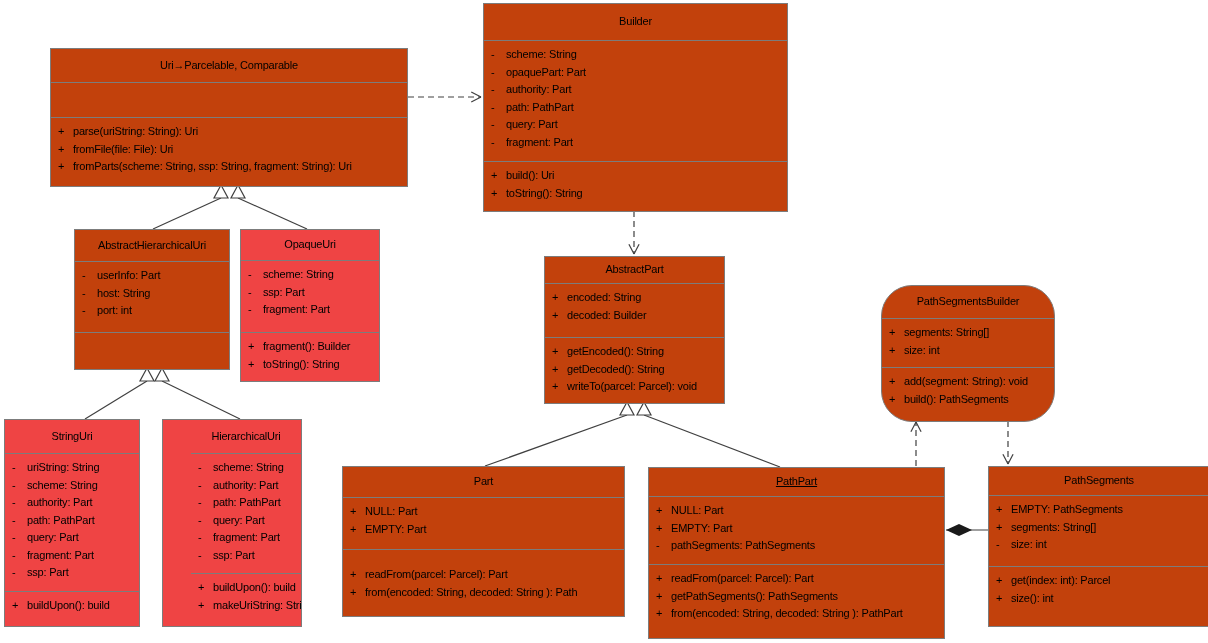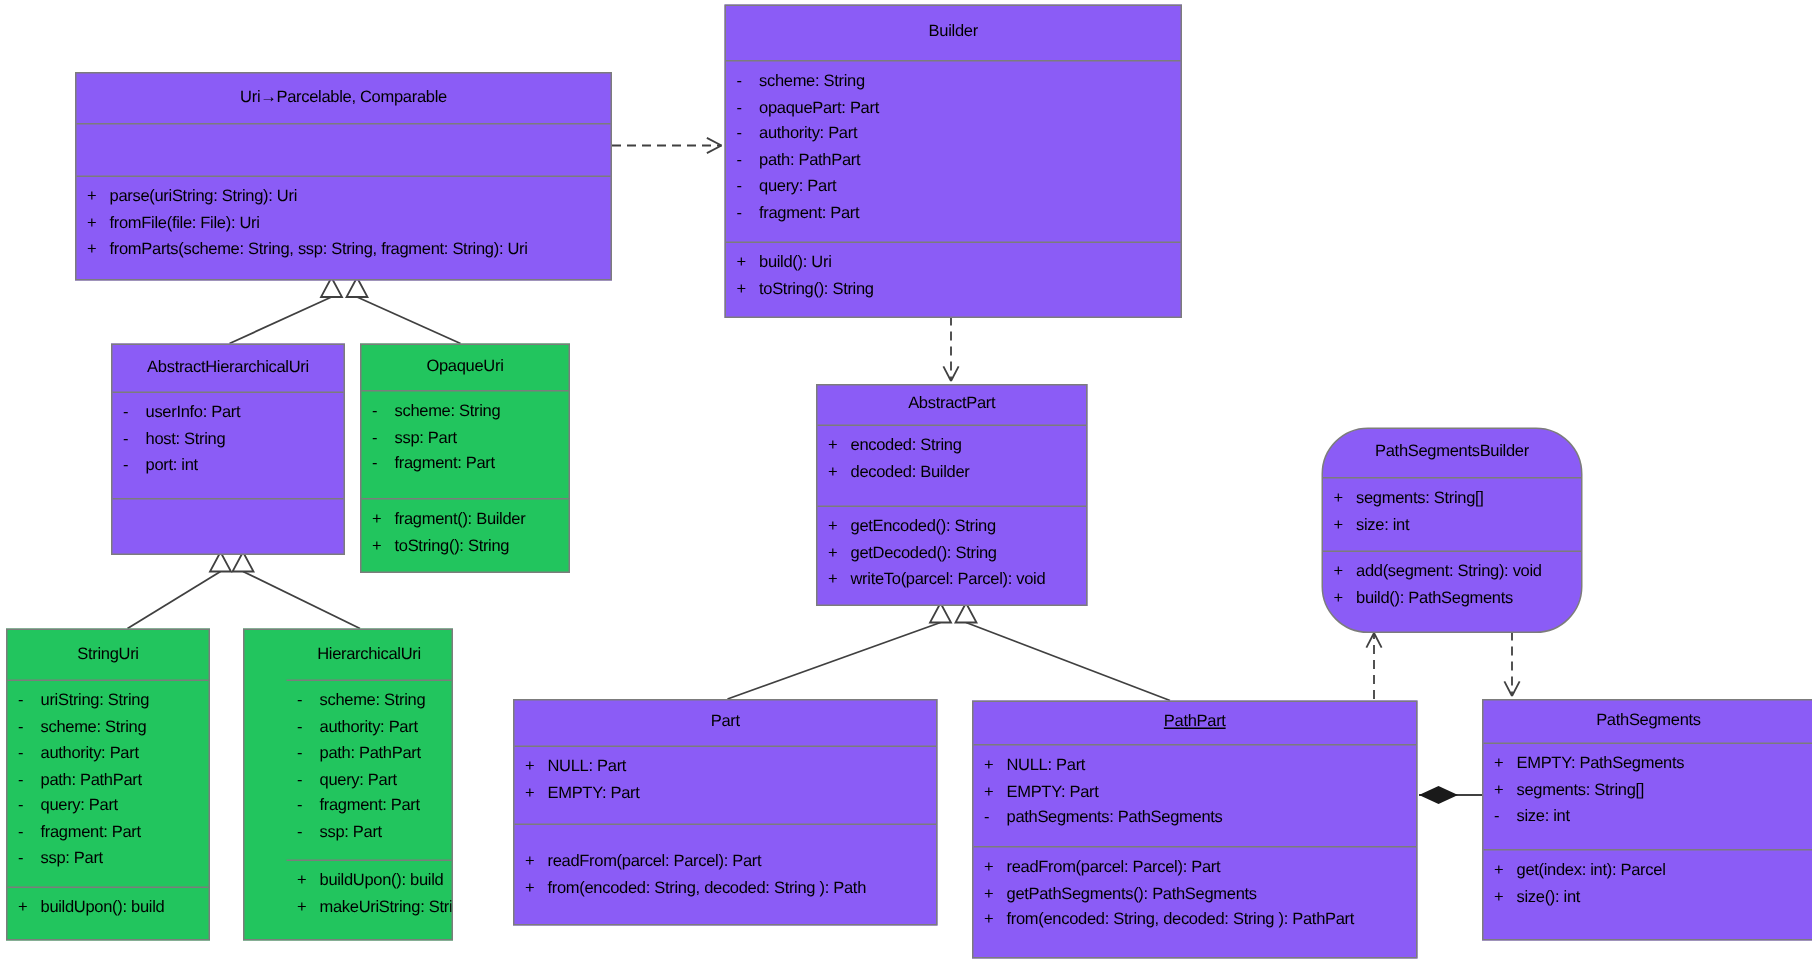--- a/index.html
+++ b/index.html
@@ -2,24 +2,24 @@
 <html><head>
 <meta charset="utf-8">
 <style>
   * { margin:0; padding:0; box-sizing:border-box; }
   html,body { background:#ffffff; }
   body { font-family:"Liberation Sans", sans-serif; color:#000; }
   #canvas { position:relative; width:1208px; height:643px; background:#fff; overflow:hidden; }
   #connectors { position:absolute; left:0; top:0; z-index:1; }
   .uml-class {
     position:absolute; z-index:2;
-    border:1px solid #7c7c7c; background:#8b5cf6;
+    border:1px solid #7c7c7c; background:#c2410c;
     font-size:11px; line-height:17.5px; letter-spacing:-0.2px;
   }
-  .uml-class.hl { background:#22c55e; }
+  .uml-class.hl { background:#ef4444; }
   .uml-class .title {
     display:flex; align-items:center; justify-content:center;
     border-bottom:1px solid #7c7c7c; white-space:nowrap; overflow:hidden;
   }
   .uml-class .section { padding:5px 4px 0 7px; overflow:hidden; }
   .uml-class .sec-methods { border-top:1px solid #7c7c7c; }
   .member { display:flex; white-space:nowrap; }
   .member .sign { flex:0 0 15px; }
   .member .mtext { flex:1; }
 </style>

